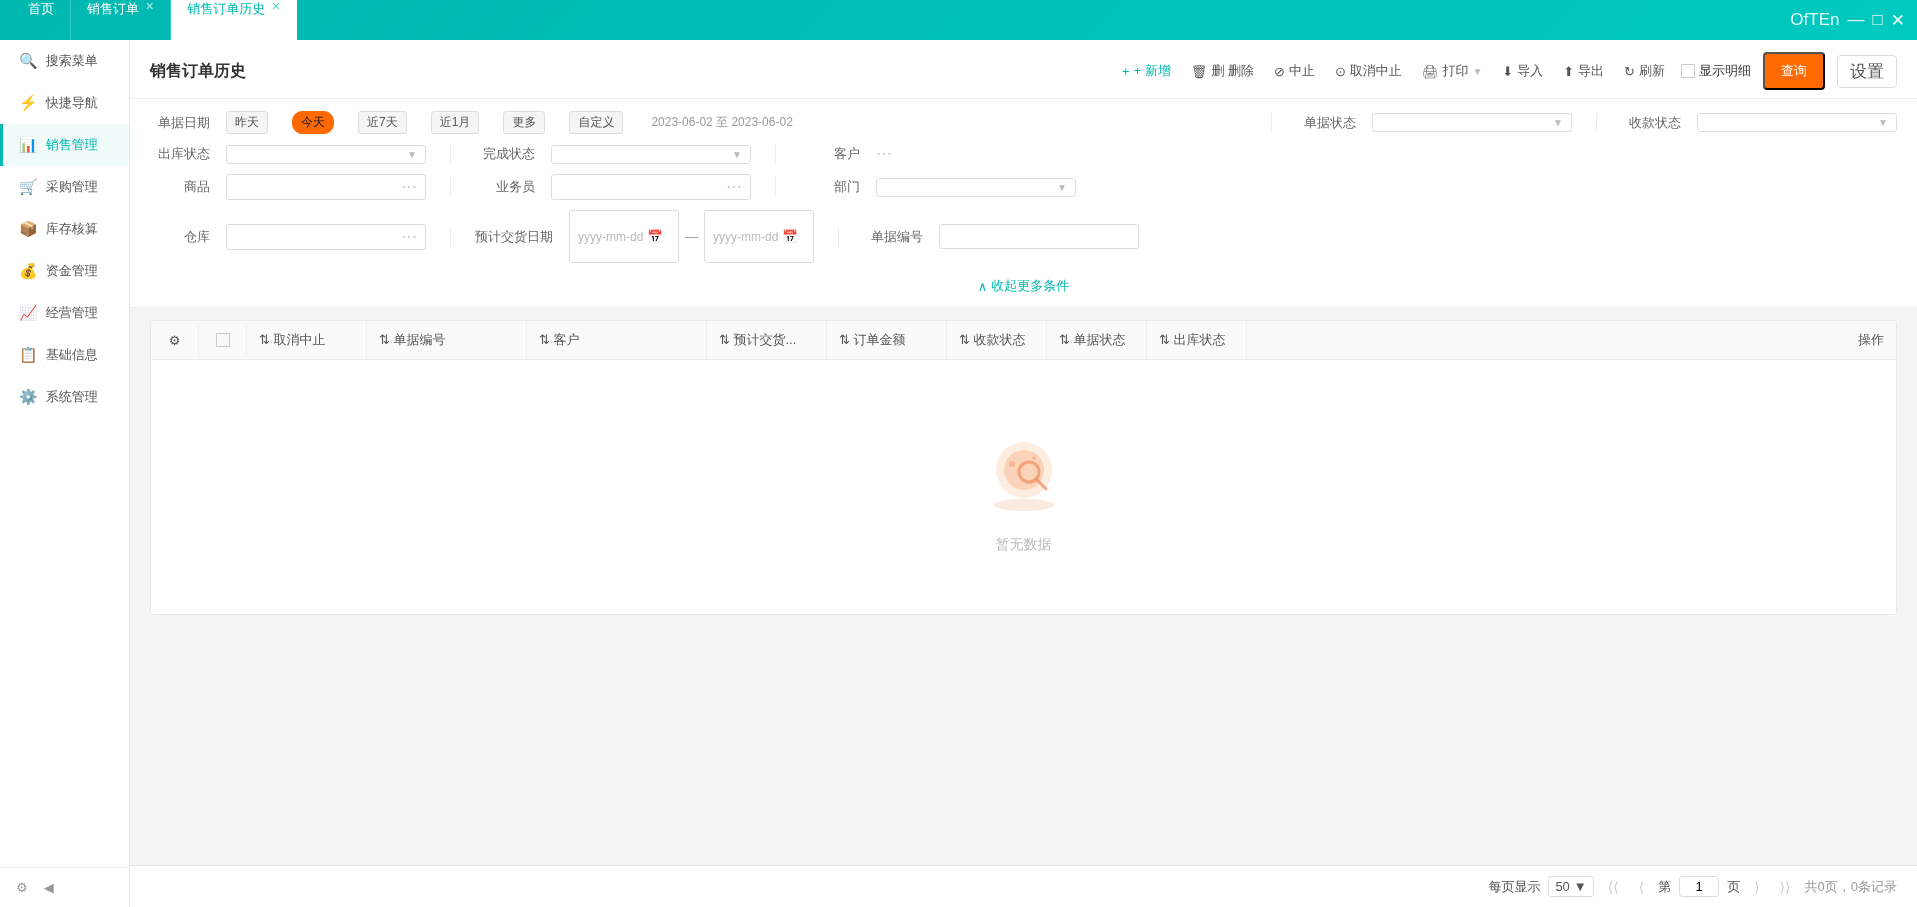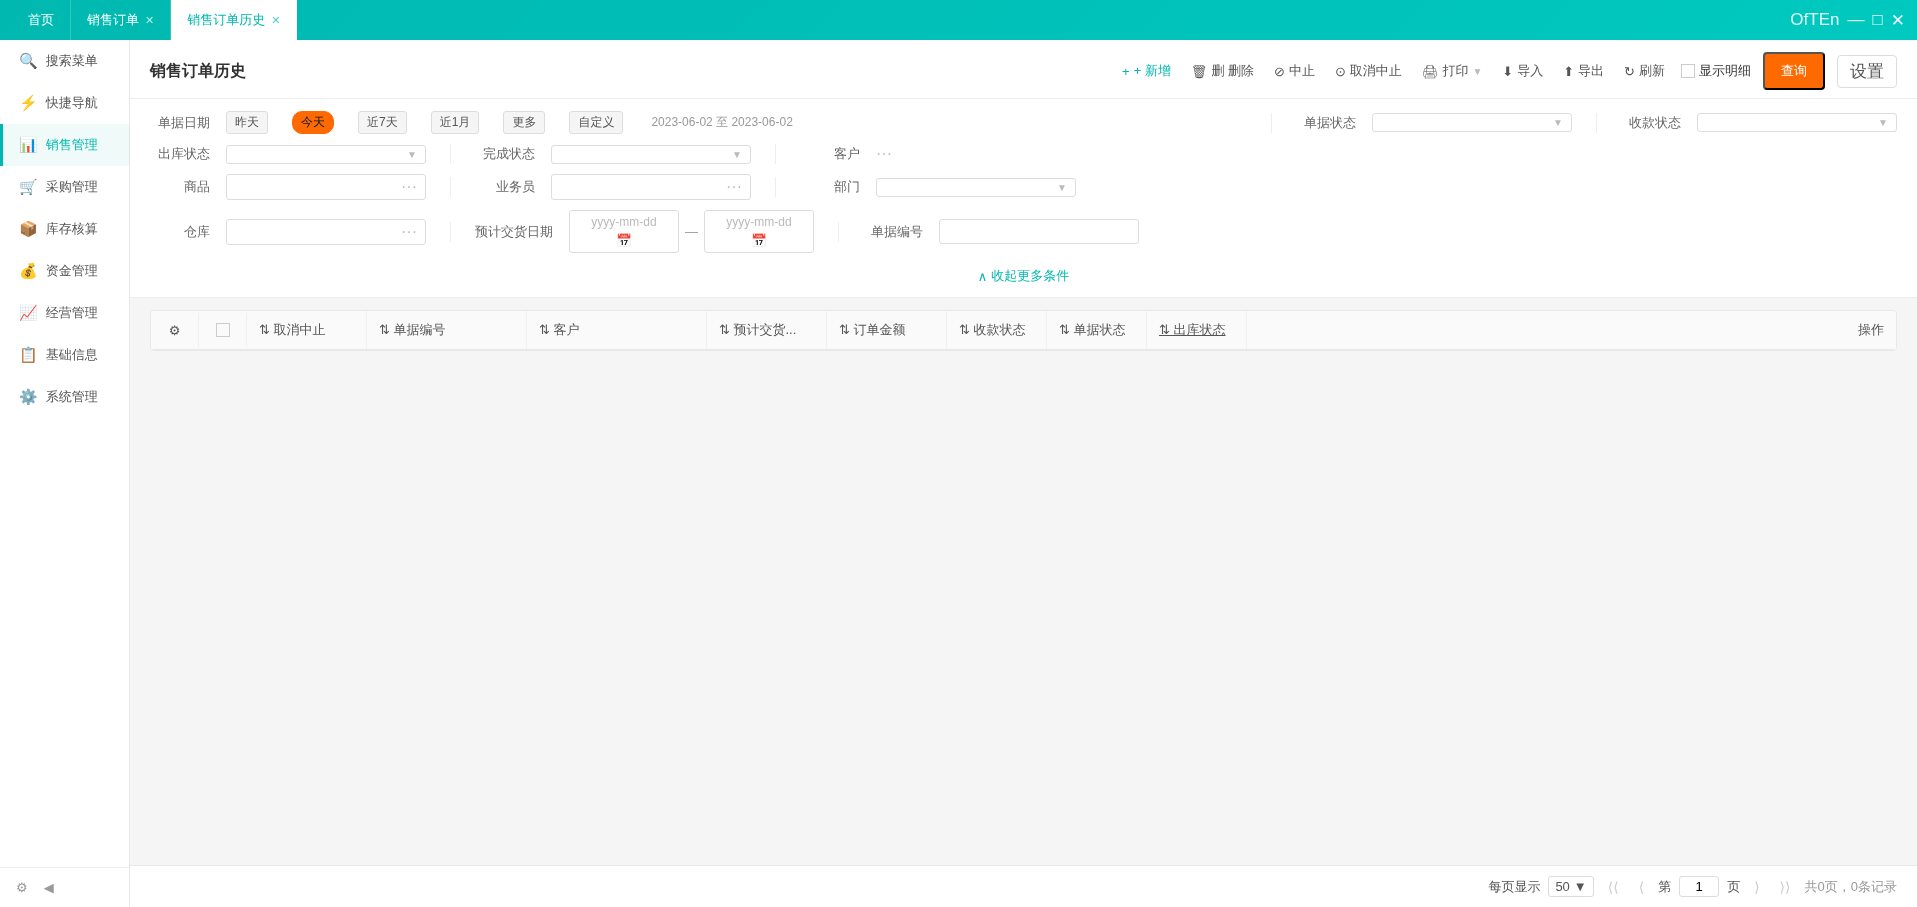--- a/index.html
+++ b/index.html
@@ -12,21 +12,20 @@
       display: flex;
       align-items: center;
       padding: 0 12px;
       gap: 0;
       flex-shrink: 0;
     }
     .tab-item {
       height: 40px;
       padding: 0 16px;
       display: flex;
-      align-items: center;
       gap: 6px;
       color: #fff;
       cursor: pointer;
       font-size: 13px;
       border-right: 1px solid rgba(255,255,255,0.2);
     }
     .tab-item.active {
       background: #fff;
       color: #00b8b0;
     }
@@ -222,28 +221,27 @@
 
     
     .date-input-pair {
       display: flex;
       align-items: center;
       gap: 6px;
     }
     .date-input {
       border: 1px solid #ddd;
       border-radius: 3px;
-      padding: 4px 8px;
+      padding: 18px 8px;
       font-size: 12px;
       color: #bbb;
       min-width: 110px;
       display: flex;
       align-items: center;
       gap: 4px;
-      flex-direction: column;
     }
     .cal-icon { color: #ccc; font-size: 13px; }
     .dash { color: #999; }
 
     
     .table-section {
       flex: 1;
       overflow: auto;
       padding: 12px 20px;
       background: #f5f5f5;
@@ -278,21 +276,21 @@
     .th:last-child { border-right: none; }
     .th-settings { width: 48px; justify-content: center; }
     .th-check { width: 48px; justify-content: center; }
     .th-date { width: 120px; }
     .th-number { width: 160px; }
     .th-customer { width: 180px; }
     .th-delivery { width: 120px; }
     .th-amount { width: 120px; }
     .th-payment { width: 100px; }
     .th-bill { width: 100px; }
-    .th-out { width: 100px; text-decoration: underline; }
+    .th-out { width: 100px; }
     .th-action { flex: 1; text-align: right; justify-content: flex-end; }
 
     
     .empty-state {
       flex: 1;
       display: flex;
       flex-direction: column;
       align-items: center;
       justify-content: center;
       padding: 60px 0;
@@ -586,20 +584,32 @@
             <span>⇅ 单据状态</span>
           </div>
           <div class="th th-out">
             <span>⇅ 出库状态</span>
           </div>
           <div class="th th-action">
             <span>操作</span>
           </div>
         </div>
 
+        <div class="empty-state">
+          <svg class="empty-icon" viewBox="0 0 100 100" xmlns="http://www.w3.org/2000/svg">
+            <ellipse cx="50" cy="85" rx="30" ry="6" fill="#f8d5bf" opacity="0.5"></ellipse>
+            <circle cx="50" cy="50" r="28" fill="#fce8d8" opacity="0.8"></circle>
+            <circle cx="50" cy="50" r="20" fill="#f9c8a8" opacity="0.7"></circle>
+            <circle cx="55" cy="52" r="10" fill="none" stroke="#f4956a" stroke-width="3" opacity="0.8"></circle>
+            <line x1="62" y1="59" x2="72" y2="69" stroke="#f4956a" stroke-width="3" stroke-linecap="round" opacity="0.8"></line>
+            <circle cx="38" cy="44" r="3" fill="#f4956a" opacity="0.5"></circle>
+            <circle cx="60" cy="38" r="2" fill="#f4956a" opacity="0.4"></circle>
+          </svg>
+          <span class="empty-text">暂无数据</span>
+        </div>
       </div>
     </div>
 
     <div class="table-footer">
       <span>每页显示</span>
       <div class="per-page-select">
         <span>50</span>
         <span>▼</span>
       </div>
       <button class="pagination-btn" disabled="">⟨⟨</button>

